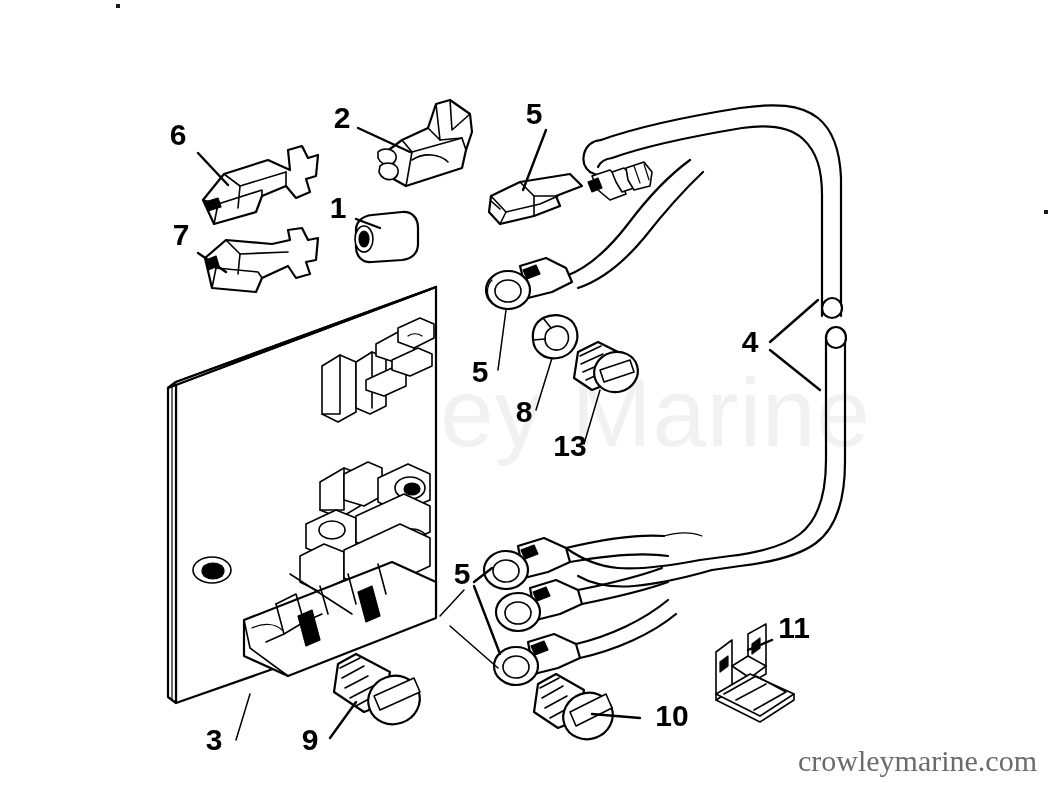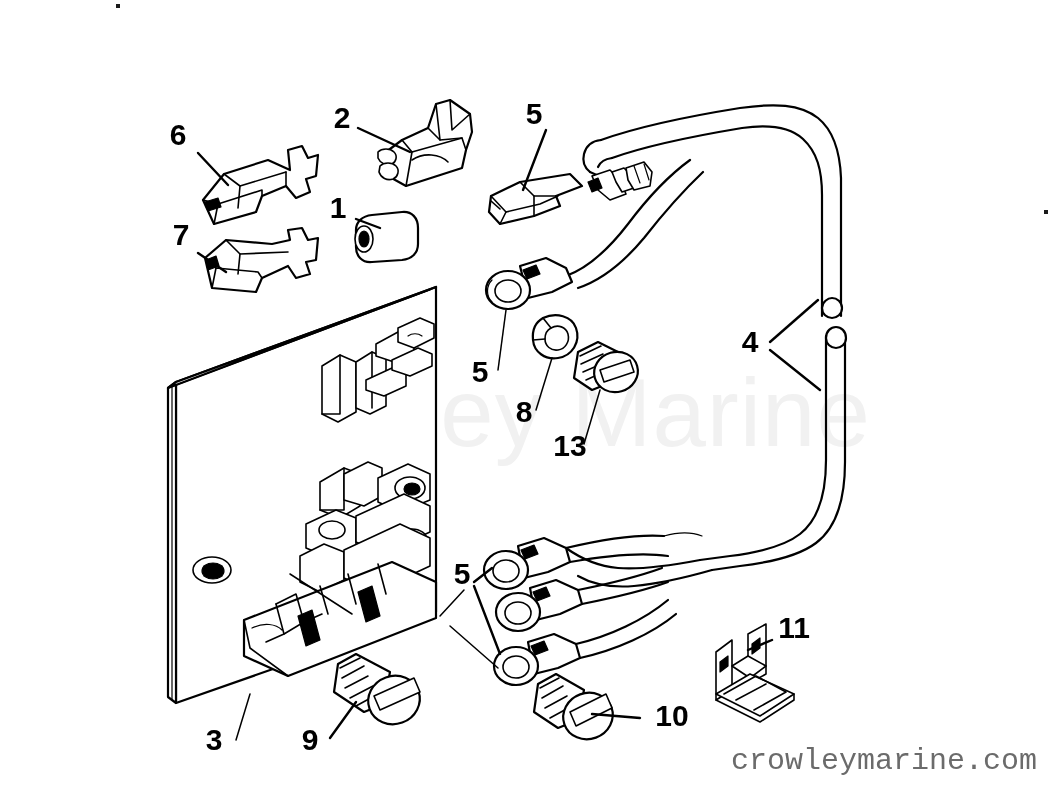--- a/index.html
+++ b/index.html
@@ -96,21 +96,21 @@
     pointer-events: none;
   }
   #watermark {
     left: 190px;
     top: 358px;
   }
   #url-text {
     position: absolute;
     right: 24px;
     bottom: 28px;
-    font-family: Liberation Mono, monospace;
+    font-family: Liberation Serif, serif;
     font-size: 30px;
     color: #6b6b6b;
     white-space: nowrap;
   }
   .speck {
     position: absolute;
     background: #1a1a1a;
   }
 </style>
 </head>

